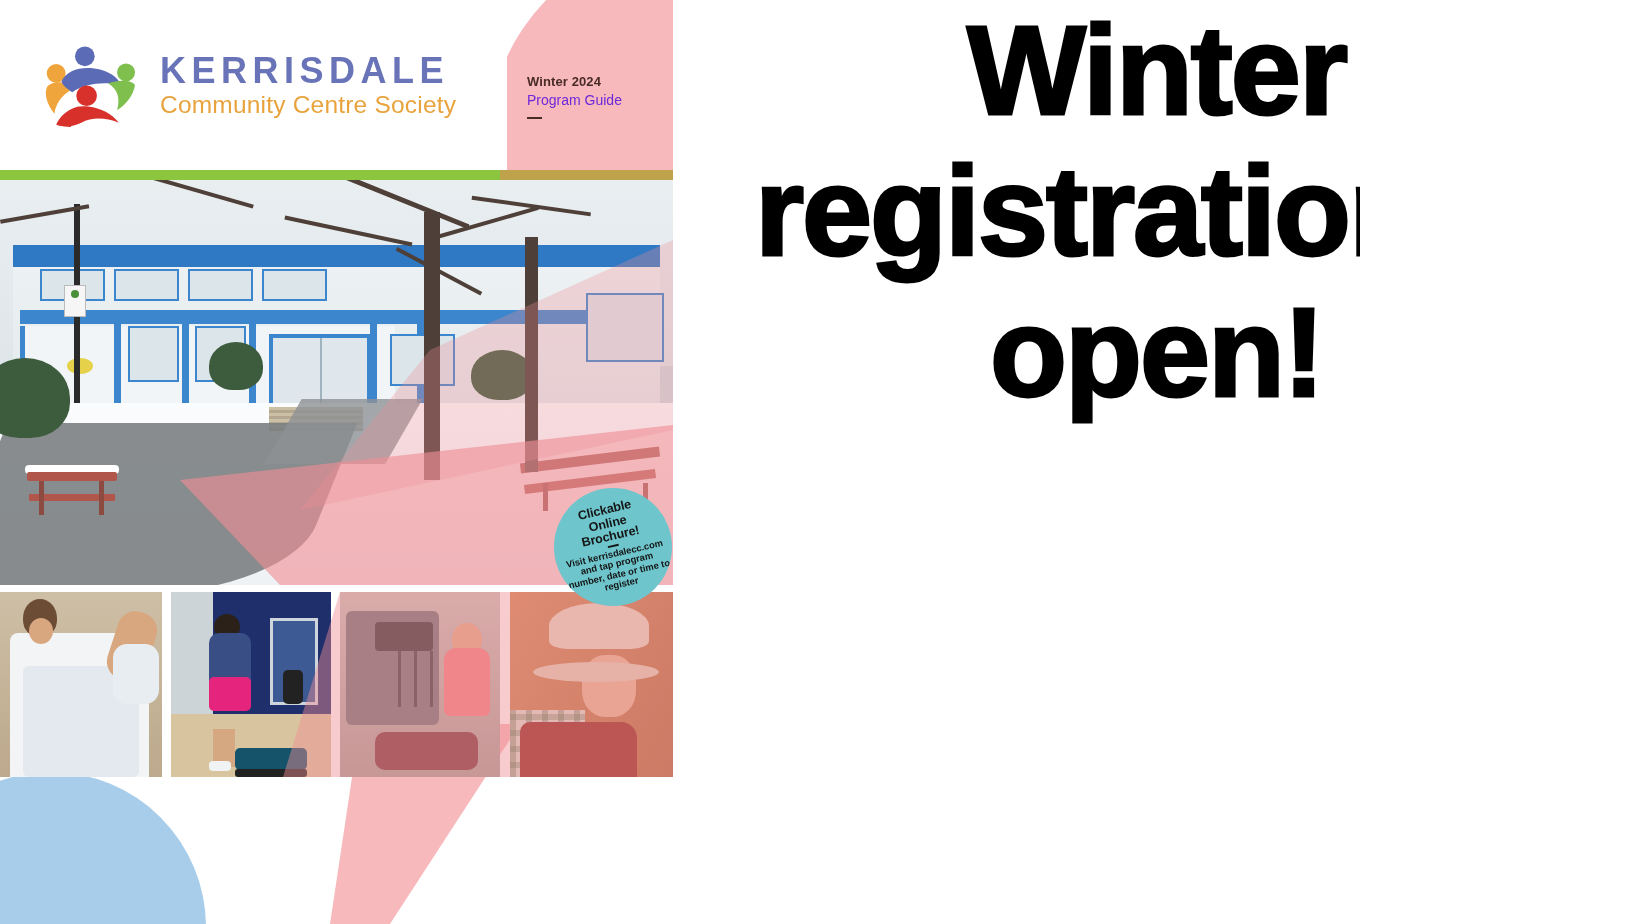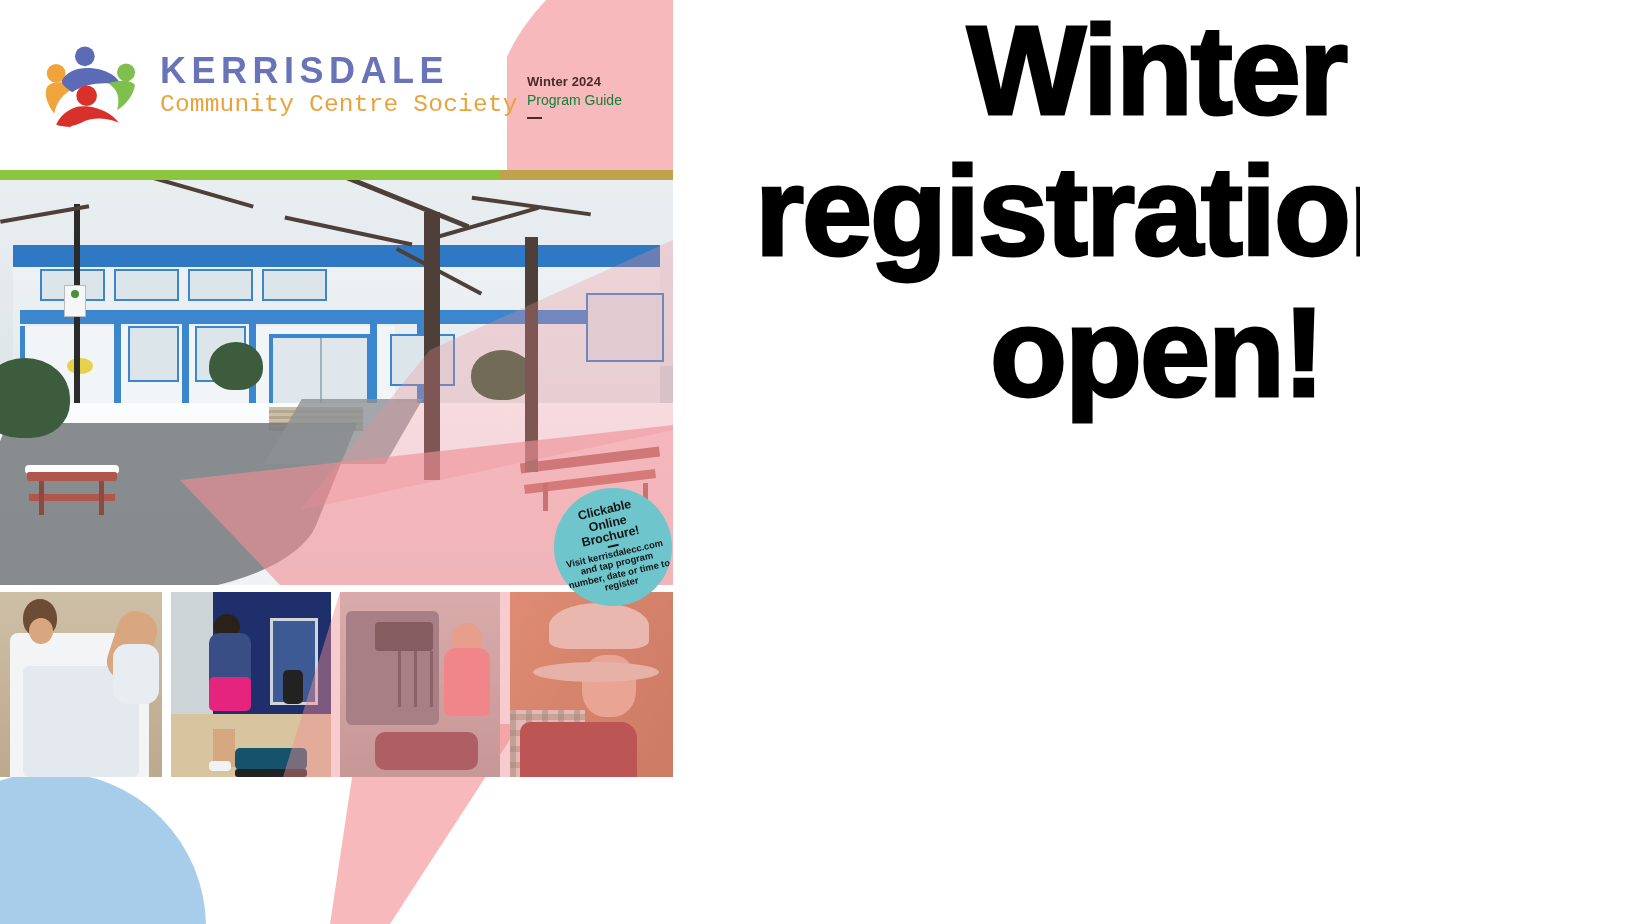--- a/index.html
+++ b/index.html
@@ -88,41 +88,41 @@
     font-weight: bold;
     letter-spacing: 5.5px;
     color: #6974B8;
     font-family: "Liberation Sans", sans-serif;
   }
   .logo-sub {
     font-size: 24.5px;
     color: #E8A33D;
     margin-top: 4px;
     letter-spacing: 0.2px;
-    font-family: Liberation Mono, monospace;
+    font-family: Liberation Sans, sans-serif;
   }
 
   
   .season-block {
     position: absolute;
     left: 527px;
     top: 74px;
     z-index: 5;
     color: #4A2F2B;
     line-height: 1.25;
   }
   .season-title {
     font-size: 13px;
     font-weight: bold;
     color: #4A2B28;
     letter-spacing: 0.1px;
   }
   .season-sub {
     font-size: 14px;
-    color: #15803d;
+    color: #6d28d9;
     margin-top: 2px;
   }
   .season-rule {
     width: 15px;
     height: 2px;
     background: #4A2B28;
     margin-top: 7px;
   }
 
   

